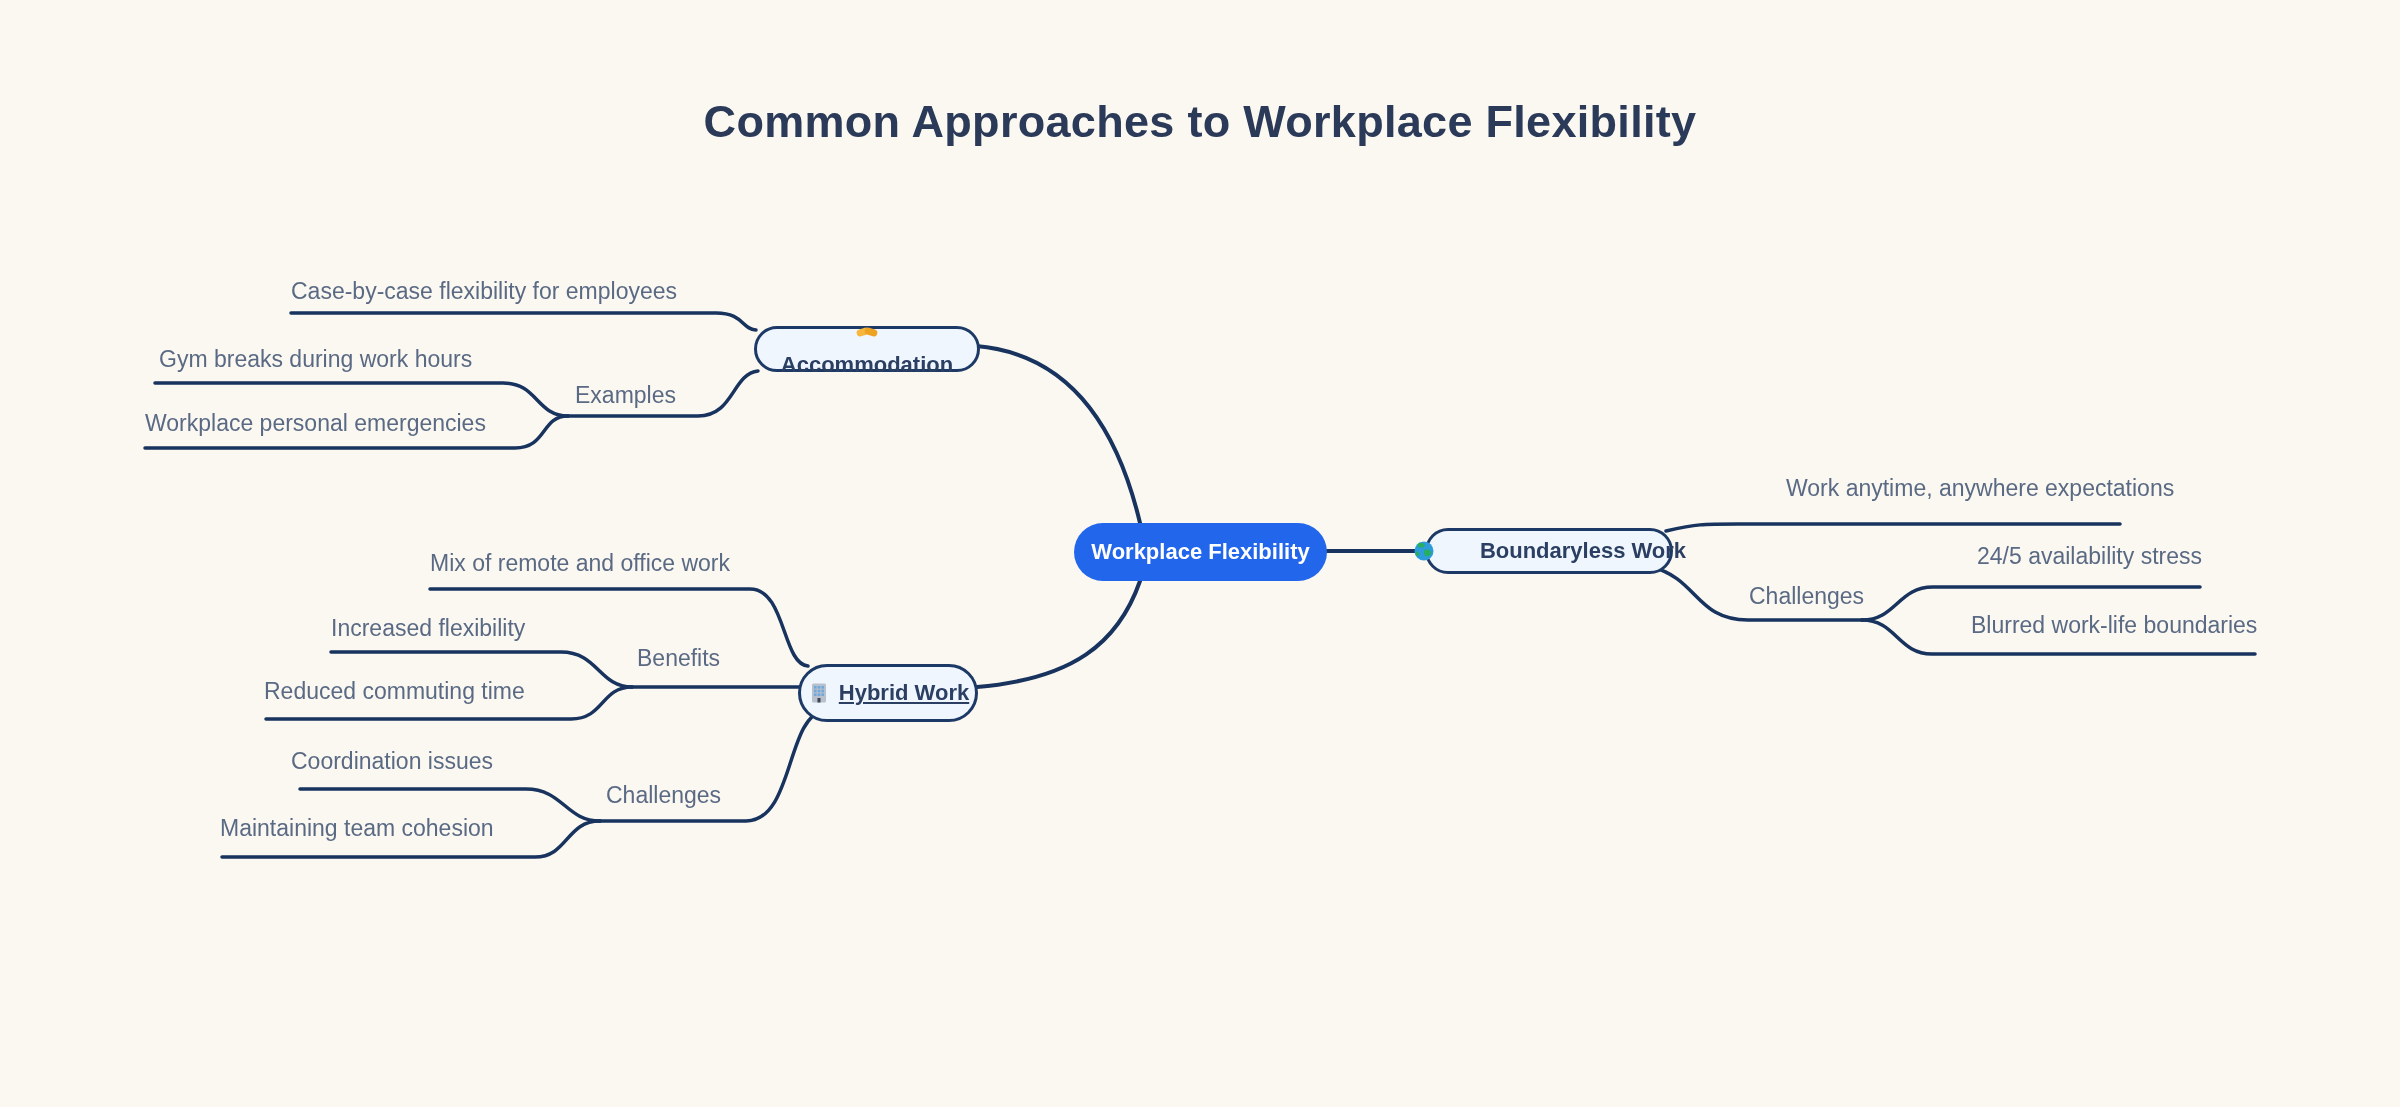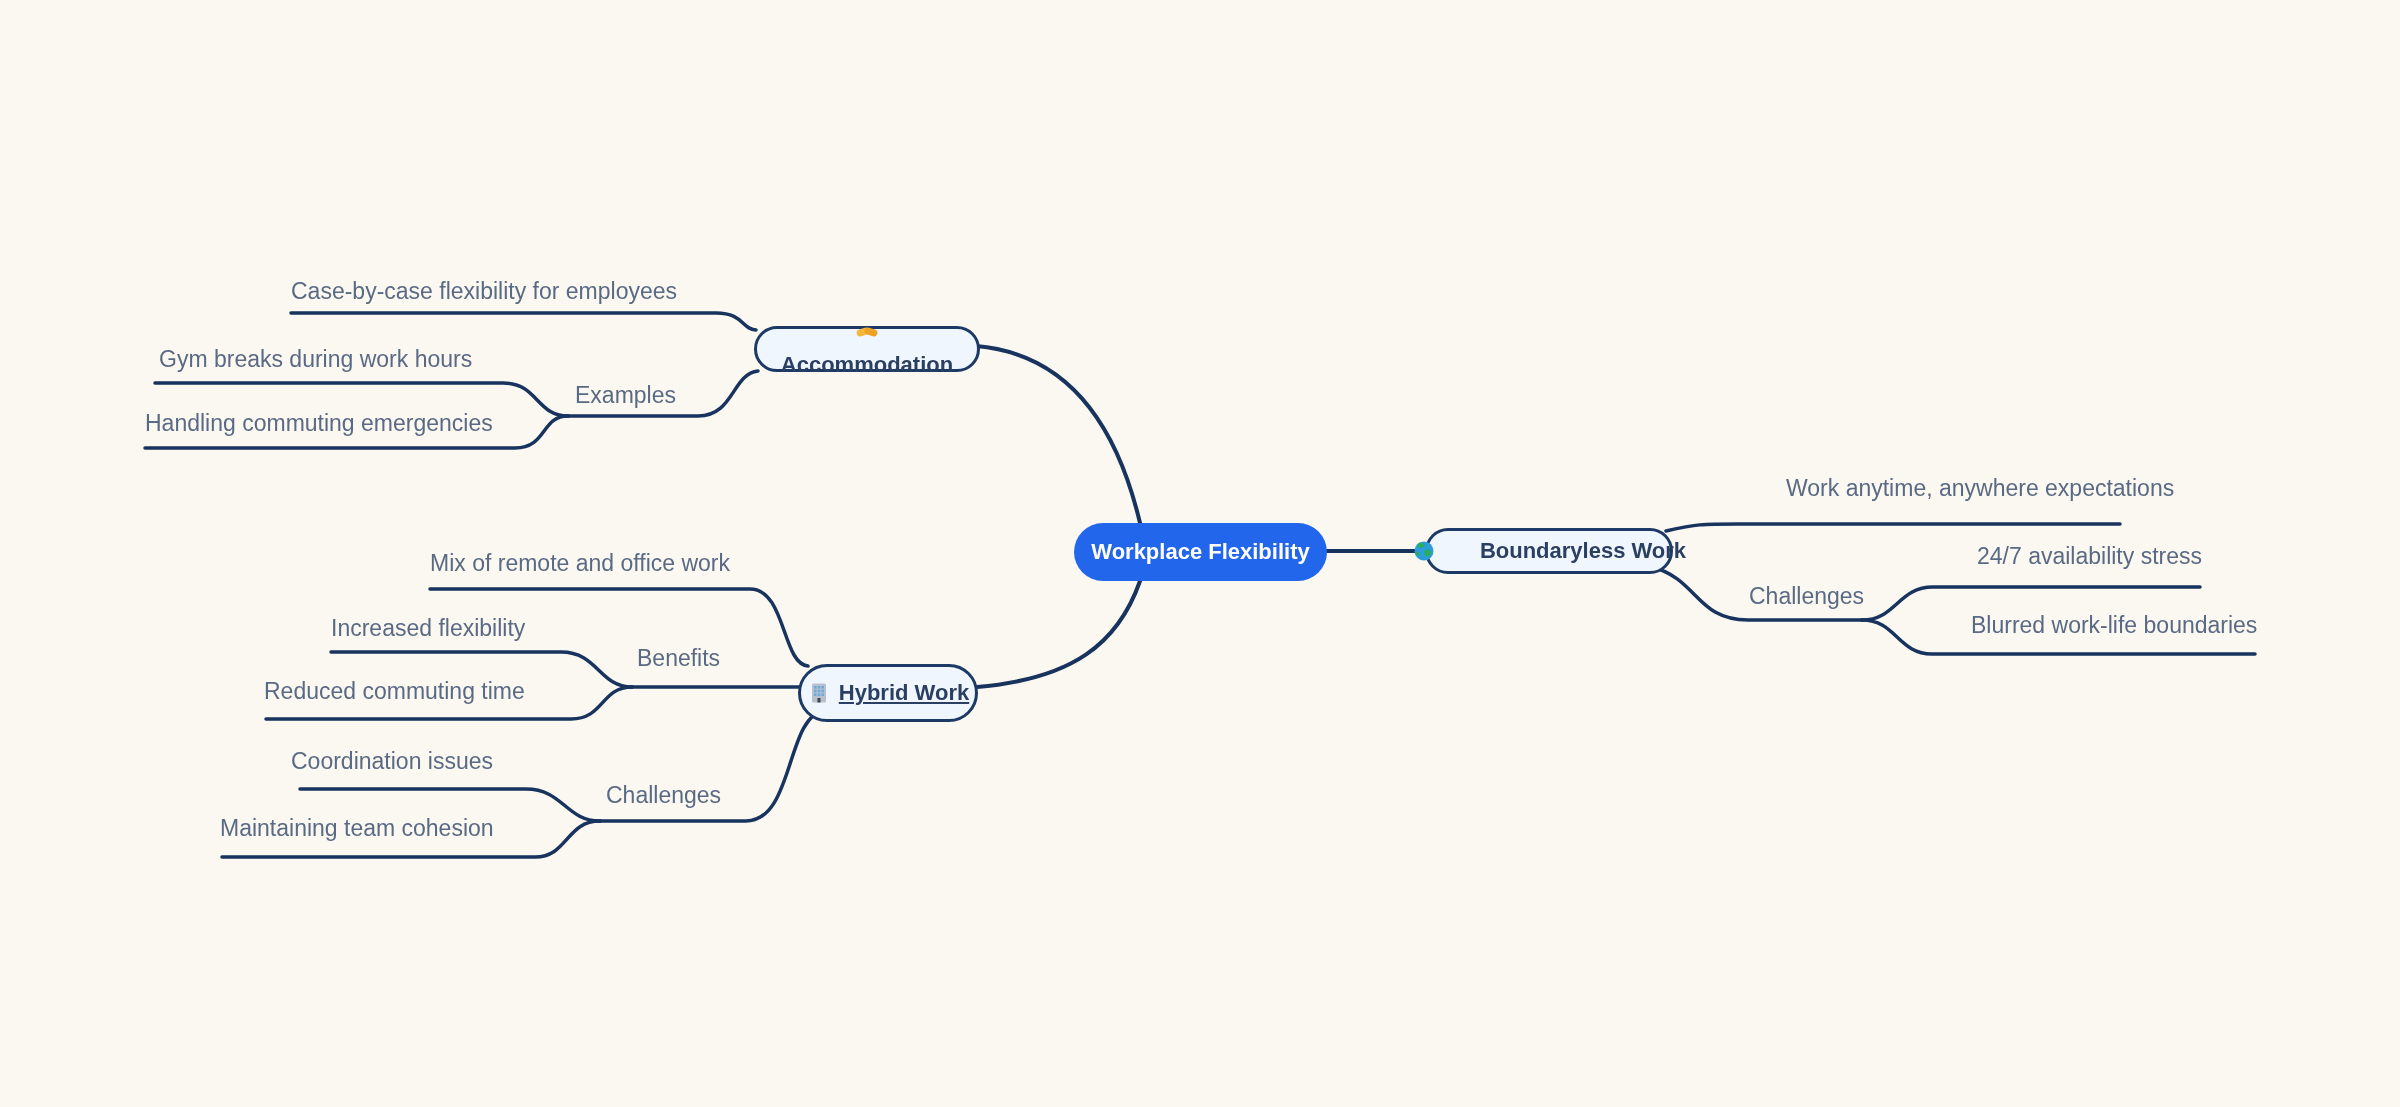--- a/index.html
+++ b/index.html
@@ -50,20 +50,21 @@
     color:var(--topic-text,#2B3F63);
     font-size:22px;font-weight:700;
   }
   .pill-topic .icon{display:inline-flex;width:24px;height:24px;flex:0 0 auto;}
 </style>
 </head>
 <body>
 
 <div class="canvas">
 
+  <div class="page-title">Common Approaches to Workplace Flexibility</div>
 
   <svg class="edges" width="2400" height="1107" viewBox="0 0 2400 1107">
 
     <path class="edge-main" d="M 976 346 C 1072 354 1118 430 1140 523"></path>
     <path class="edge-main" d="M 977 687 C 1072 679 1118 644 1140 581"></path>
     <path class="edge-main" d="M 1327 551 H 1425"></path>
 
     <path class="edge-sub" d="M 291 313 H 716 C 744 313 741 329 756 330"></path>
     <path class="edge-sub" d="M 568 416 H 698 C 734 416 732 374 758 371"></path>
     <path class="edge-sub" d="M 155 383 H 503 C 538 383 536 416 568 416"></path>
@@ -126,28 +127,28 @@
         <path fill="#27AE60" d="M13.5 10.5c2.2-.4 4.6.4 5.6 2 .9 1.6-.6 3.8-2.4 4.6-1.8.8-3.6.1-4.2-1.6-.6-1.8-.8-4.6 1-5z"></path>
         <path fill="#27AE60" d="M5 12.5c1.4.2 2.6 1.2 2.4 2.6-.2 1.4-1.3 2.3-2.5 2-.9-1.2-1.4-2.9-.9-4.4z"></path>
       </svg>
     </span>
     <span>Boundaryless Work</span>
   </div>
 
   <div class="leaf" style="left:291px;top:280px;">Case-by-case flexibility for employees</div>
   <div class="leaf" style="left:575px;top:384px;">Examples</div>
   <div class="leaf" style="left:159px;top:348px;">Gym breaks during work hours</div>
-  <div class="leaf" style="left:145px;top:412px;">Handling commuting emergencies</div>
+  <div class="leaf" style="left:145px;top:412px;">Workplace personal emergencies</div>
 
   <div class="leaf" style="left:430px;top:552px;">Mix of remote and office work</div>
   <div class="leaf" style="left:637px;top:647px;">Benefits</div>
   <div class="leaf" style="left:331px;top:617px;">Increased flexibility</div>
   <div class="leaf" style="left:264px;top:680px;">Reduced commuting time</div>
   <div class="leaf" style="left:606px;top:784px;">Challenges</div>
   <div class="leaf" style="left:291px;top:750px;">Coordination issues</div>
   <div class="leaf" style="left:220px;top:817px;">Maintaining team cohesion</div>
 
   <div class="leaf" style="left:1750px;top:477px;margin-left:36px;">Work anytime, anywhere expectations</div>
   <div class="leaf" style="left:1749px;top:585px;">Challenges</div>
-  <div class="leaf" style="left:1977px;top:545px;">24/7 availability stress</div>
+  <div class="leaf" style="left:1977px;top:545px;">24/5 availability stress</div>
   <div class="leaf" style="left:1971px;top:614px;">Blurred work-life boundaries</div>
 
 </div>
 
 </body></html>

